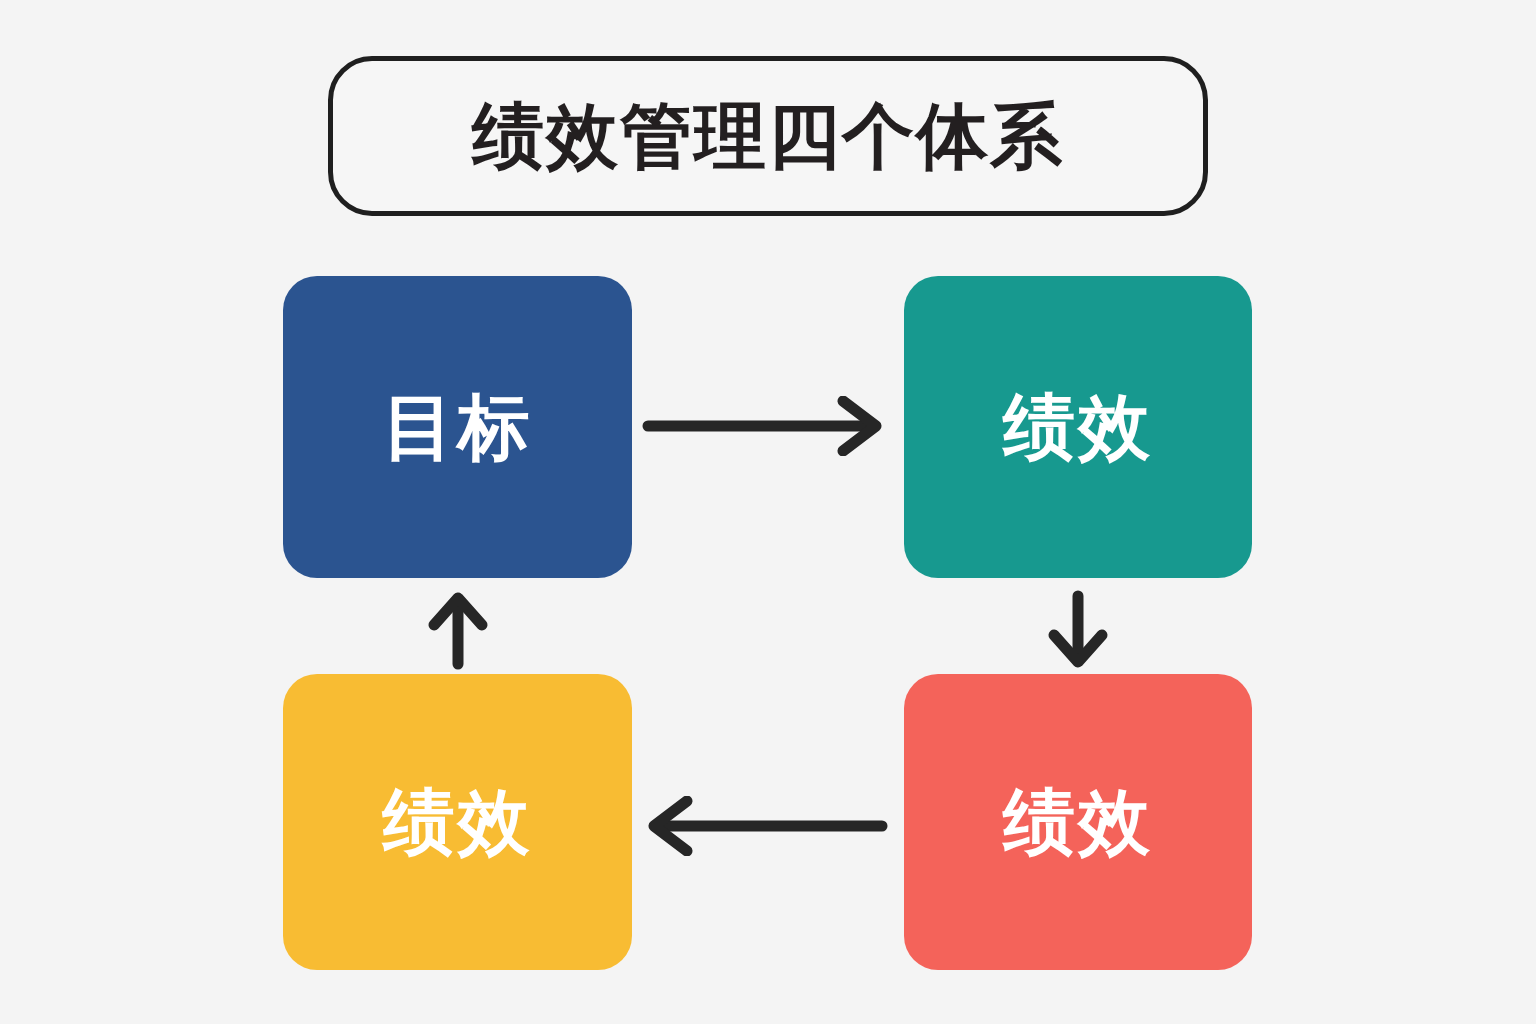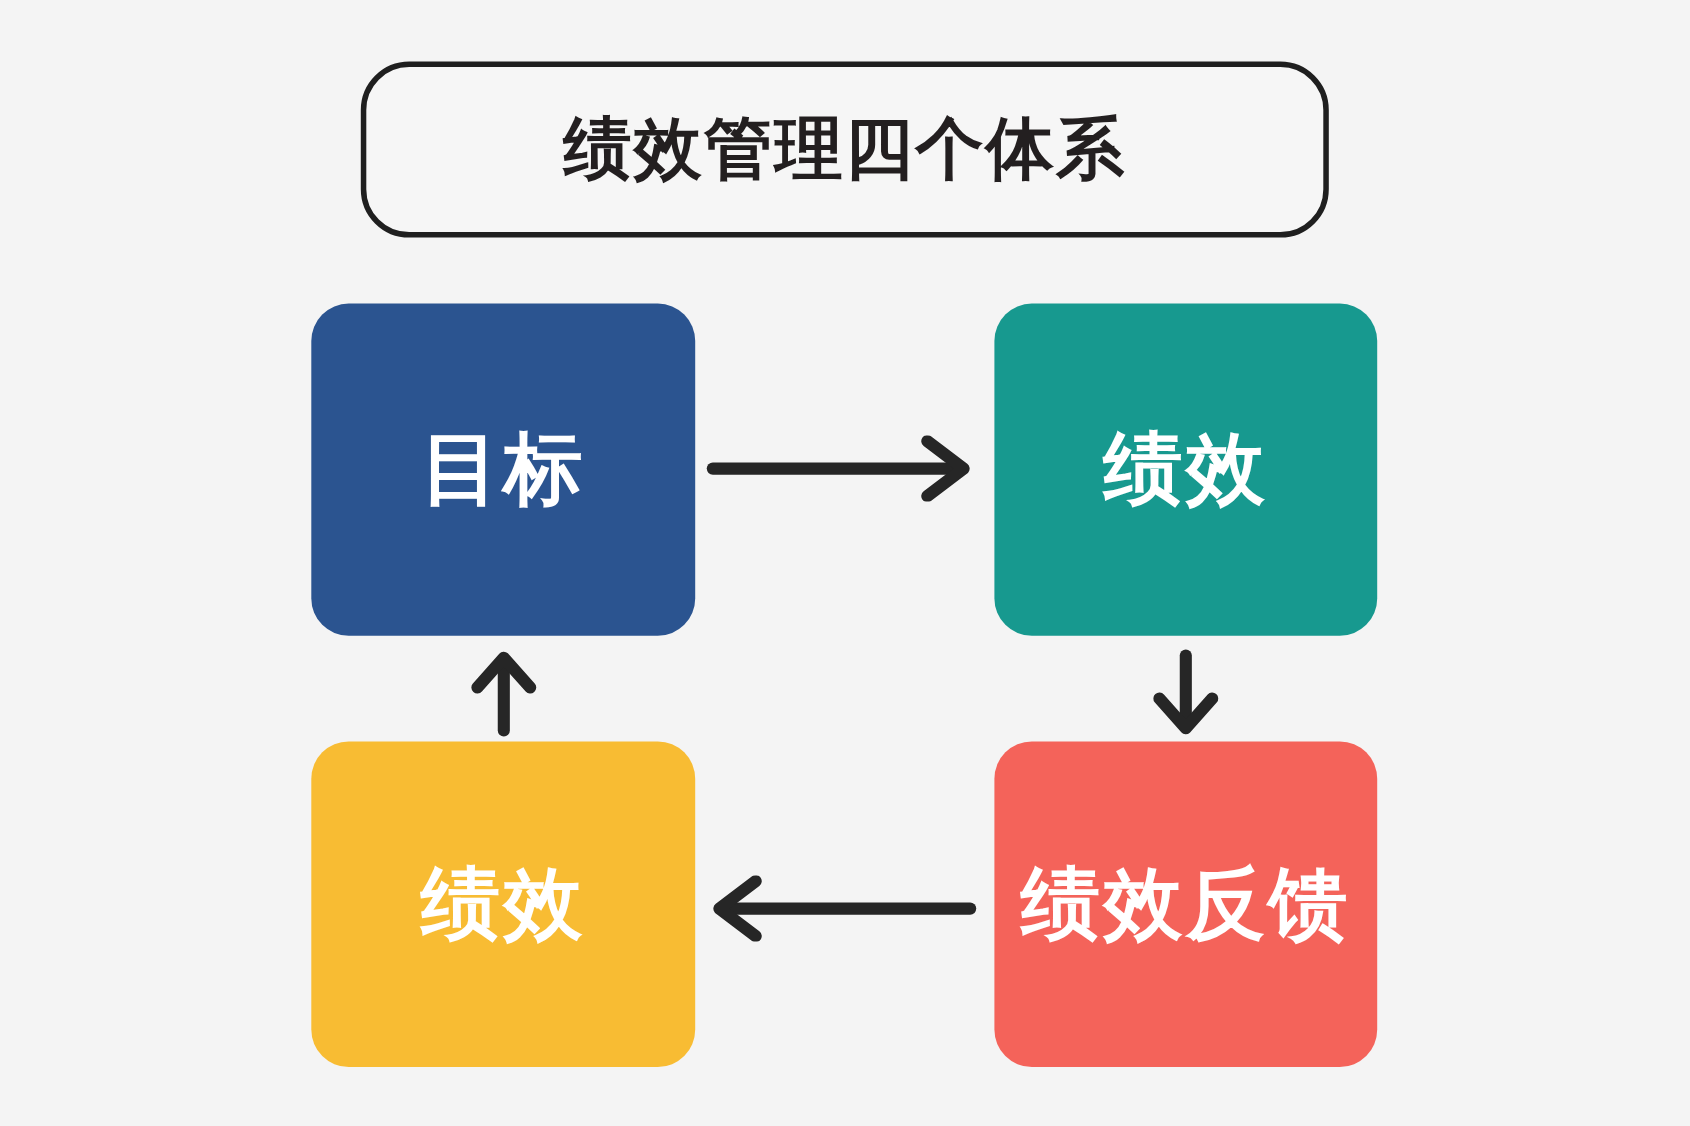--- a/index.html
+++ b/index.html
@@ -29,35 +29,35 @@
     height: 160px;
     box-sizing: border-box;
     border: 5px solid #1f1f1f;
     border-radius: 44px;
     background: #f6f6f6;
     display: flex;
     align-items: center;
     justify-content: center;
   }
   .title-text {
-    font-size: 62px;
+    font-size: 72px;
     font-weight: 700;
     color: #231f20;
     letter-spacing: 2px;
     line-height: 1;
     white-space: nowrap;
   }
 
   
   .node {
     position: absolute;
     box-sizing: border-box;
     border-radius: 34px;
     display: flex;
-    flex-direction: row;
+    flex-direction: column;
     align-items: center;
     justify-content: center;
     color: #ffffff;
   }
   .node .line {
     font-size: 72px;
     font-weight: 700;
     line-height: 1.17;
     letter-spacing: 3px;
     white-space: nowrap;
@@ -93,21 +93,20 @@
   <div class="node" id="node-appraisal" style="background: rgb(23, 153, 143); color: rgb(255, 255, 255);">
     <span class="line">绩效</span>
   </div>
 
   <div class="node" id="node-indicator" style="background: rgb(248, 188, 51); color: rgb(255, 255, 255);">
     <span class="line">绩效</span>
   </div>
 
   <div class="node" id="node-feedback" style="background: rgb(244, 99, 90); color: rgb(255, 255, 255);">
     <span class="line">绩效</span>
-    <span class="line">反馈</span>
   </div>
 
   <svg class="arrow" id="arrow-right" width="250" height="60" viewBox="0 0 250 60">
     <g fill="none" stroke="#262626" stroke-width="11" stroke-linecap="round" stroke-linejoin="round">
       <line x1="8" y1="30" x2="232" y2="30"></line>
       <polyline points="203,5 236,30 203,55"></polyline>
     </g>
   </svg>
 
   <svg class="arrow" id="arrow-down" width="76" height="84" viewBox="0 0 76 84">

